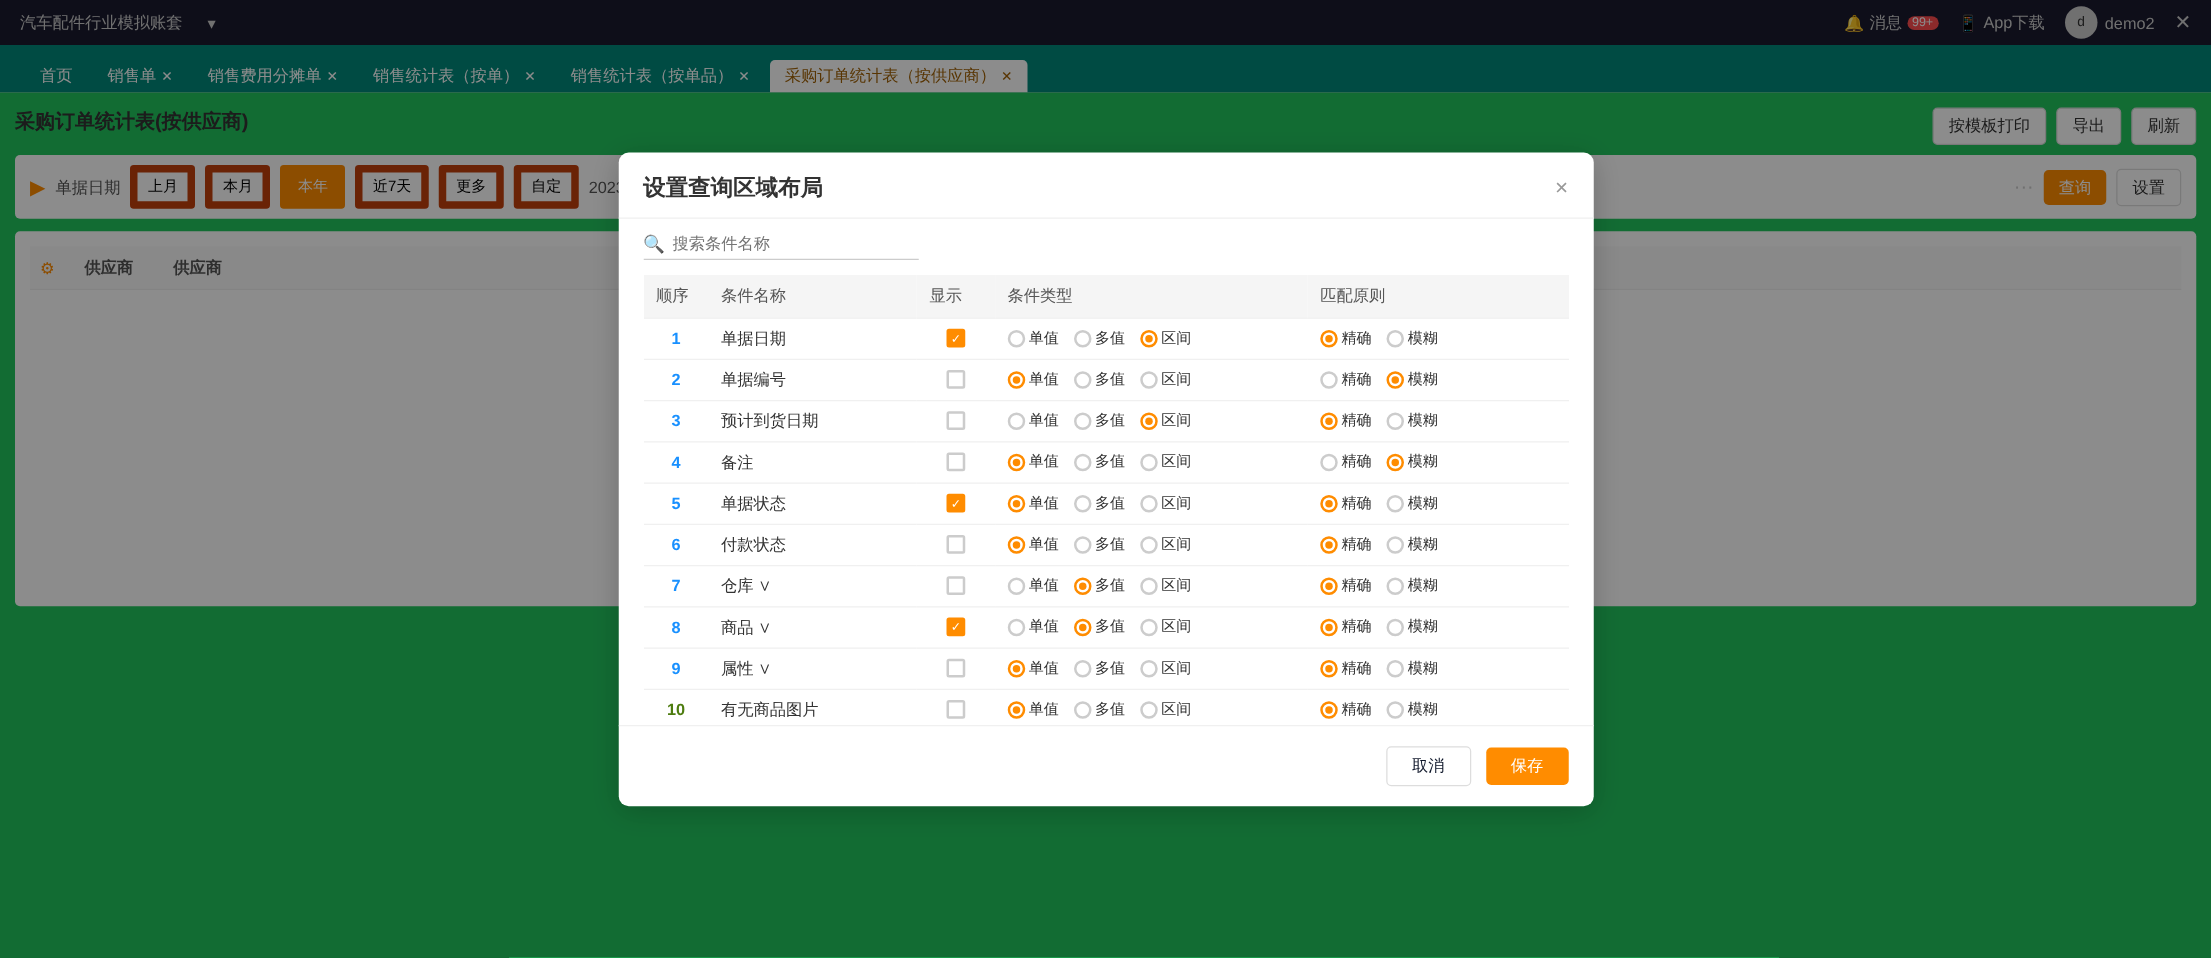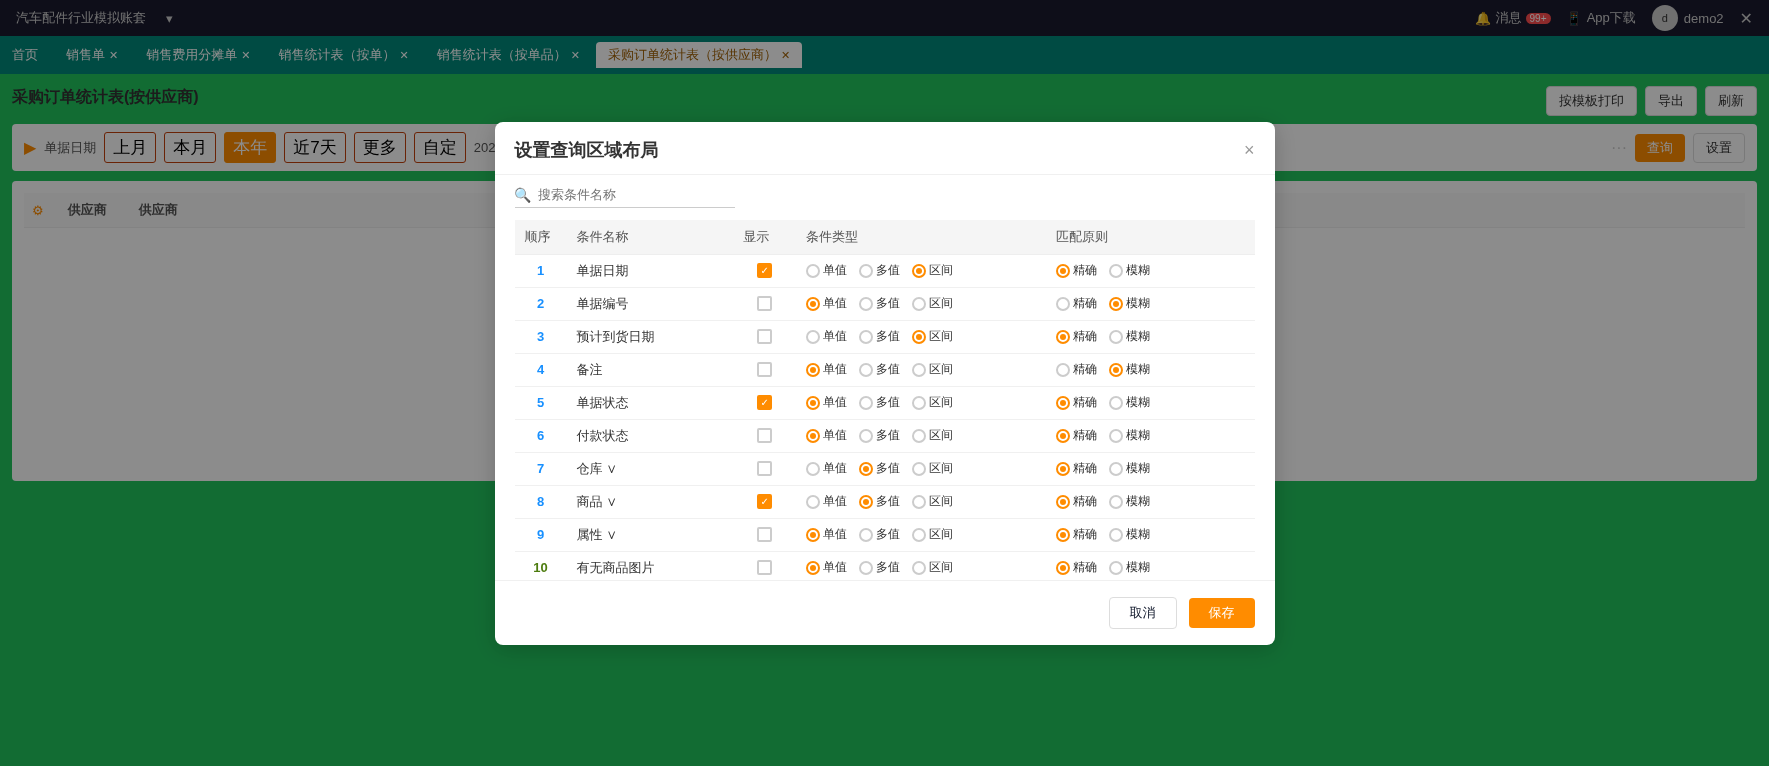--- a/index.html
+++ b/index.html
@@ -19,22 +19,22 @@
     .top-bar-right { display: flex; align-items: center; gap: 16px; font-size: 13px; }
     .notification-btn { display: flex; align-items: center; gap: 4px; cursor: pointer; }
     .badge { background: #ff4d4f; color: white; border-radius: 8px; padding: 0 4px; font-size: 10px; }
     .user-avatar { width: 26px; height: 26px; border-radius: 50%; background: #ccc; display: flex; align-items: center; justify-content: center; font-size: 11px; color: #333; }
 
     
     .tab-bar {
       background: #00897b;
       height: 38px;
       display: flex;
-      align-items: center;
-      padding: 0 0;
+      align-items: flex-end;
+      padding: 0 20px;
       gap: 4px;
     }
     .tab-item {
       padding: 4px 12px;
       border-radius: 4px 4px 0 0;
       color: white;
       cursor: pointer;
       font-size: 13px;
       display: flex;
       align-items: center;
@@ -64,21 +64,21 @@
       padding: 5px 12px;
       border-radius: 4px;
       cursor: pointer;
       font-size: 13px;
     }
     .toolbar-btn.outline {
       background: white;
       color: #333;
       border: 1px solid #ddd;
     }
-    .date-btn { padding: 3px 8px; border-radius: 3px; border: 1px solid #c2410c; background: white; cursor: pointer; font-size: 17px; }
+    .date-btn { padding: 3px 8px; border-radius: 3px; border: 6px solid #c2410c; background: white; cursor: pointer; font-size: 12px; }
     .date-btn.active { background: #ff8c00; color: white; border-color: #ff8c00; }
 
     
     .table-area { background: white; border-radius: 4px; padding: 12px; min-height: 300px; }
     .col { padding: 0 8px; font-weight: bold; color: #555; font-size: 13px; }
 
     
     .overlay {
       position: fixed;
       top: 0; left: 0; right: 0; bottom: 0;

